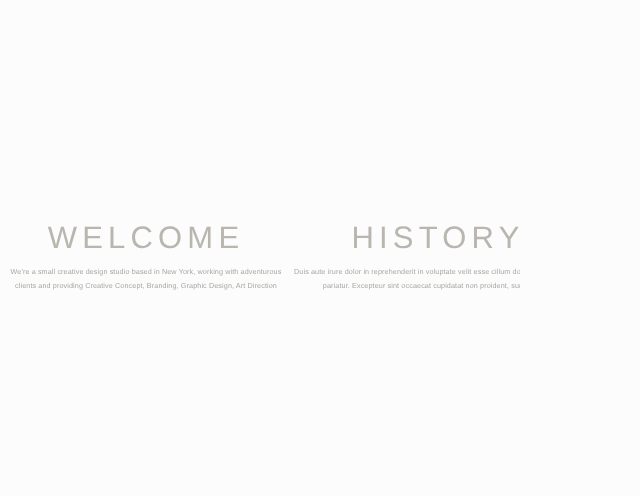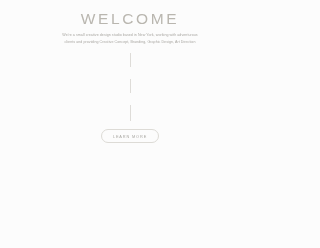--- a/index.html
+++ b/index.html
@@ -15,21 +15,21 @@
     font-family: "Liberation Sans", sans-serif;
     -webkit-font-smoothing: antialiased;
   }
 
   .page {
     width: 260px;
     height: 248px;
     box-sizing: border-box;
     background: #fcfcfc;
     display: flex;
-    flex-direction: column;
+    flex-direction: row;
     align-items: center;
     padding-top: 10px;
   }
 
   
   .section {
     width: 100%;
     display: flex;
     flex-direction: column;
     align-items: center;
@@ -105,20 +105,24 @@
 <div class="page">
 
   <div class="section">
     <h2 class="heading">Welcome</h2>
     <p class="body-text">We're a small creative design studio based in New York, working with adventurous clients and providing Creative Concept, Branding, Graphic Design, Art Direction</p>
   </div>
 
   <div class="divider divider-1"></div>
   <div class="gap-after-divider"></div>
 
+  <div class="section">
+    <h2 class="heading">History</h2>
+    <p class="body-text">Duis aute irure dolor in reprehenderit in voluptate velit esse cillum dolore eu fugiat nulla pariatur. Excepteur sint occaecat cupidatat non proident, sunt in culpa</p>
+  </div>
 
   <div class="divider divider-2"></div>
   <div class="gap-after-divider"></div>
 
 
   <div class="divider divider-3"></div>
 
   <div class="cta-wrap">
     <button class="cta-button" type="button">Learn more</button>
   </div>

